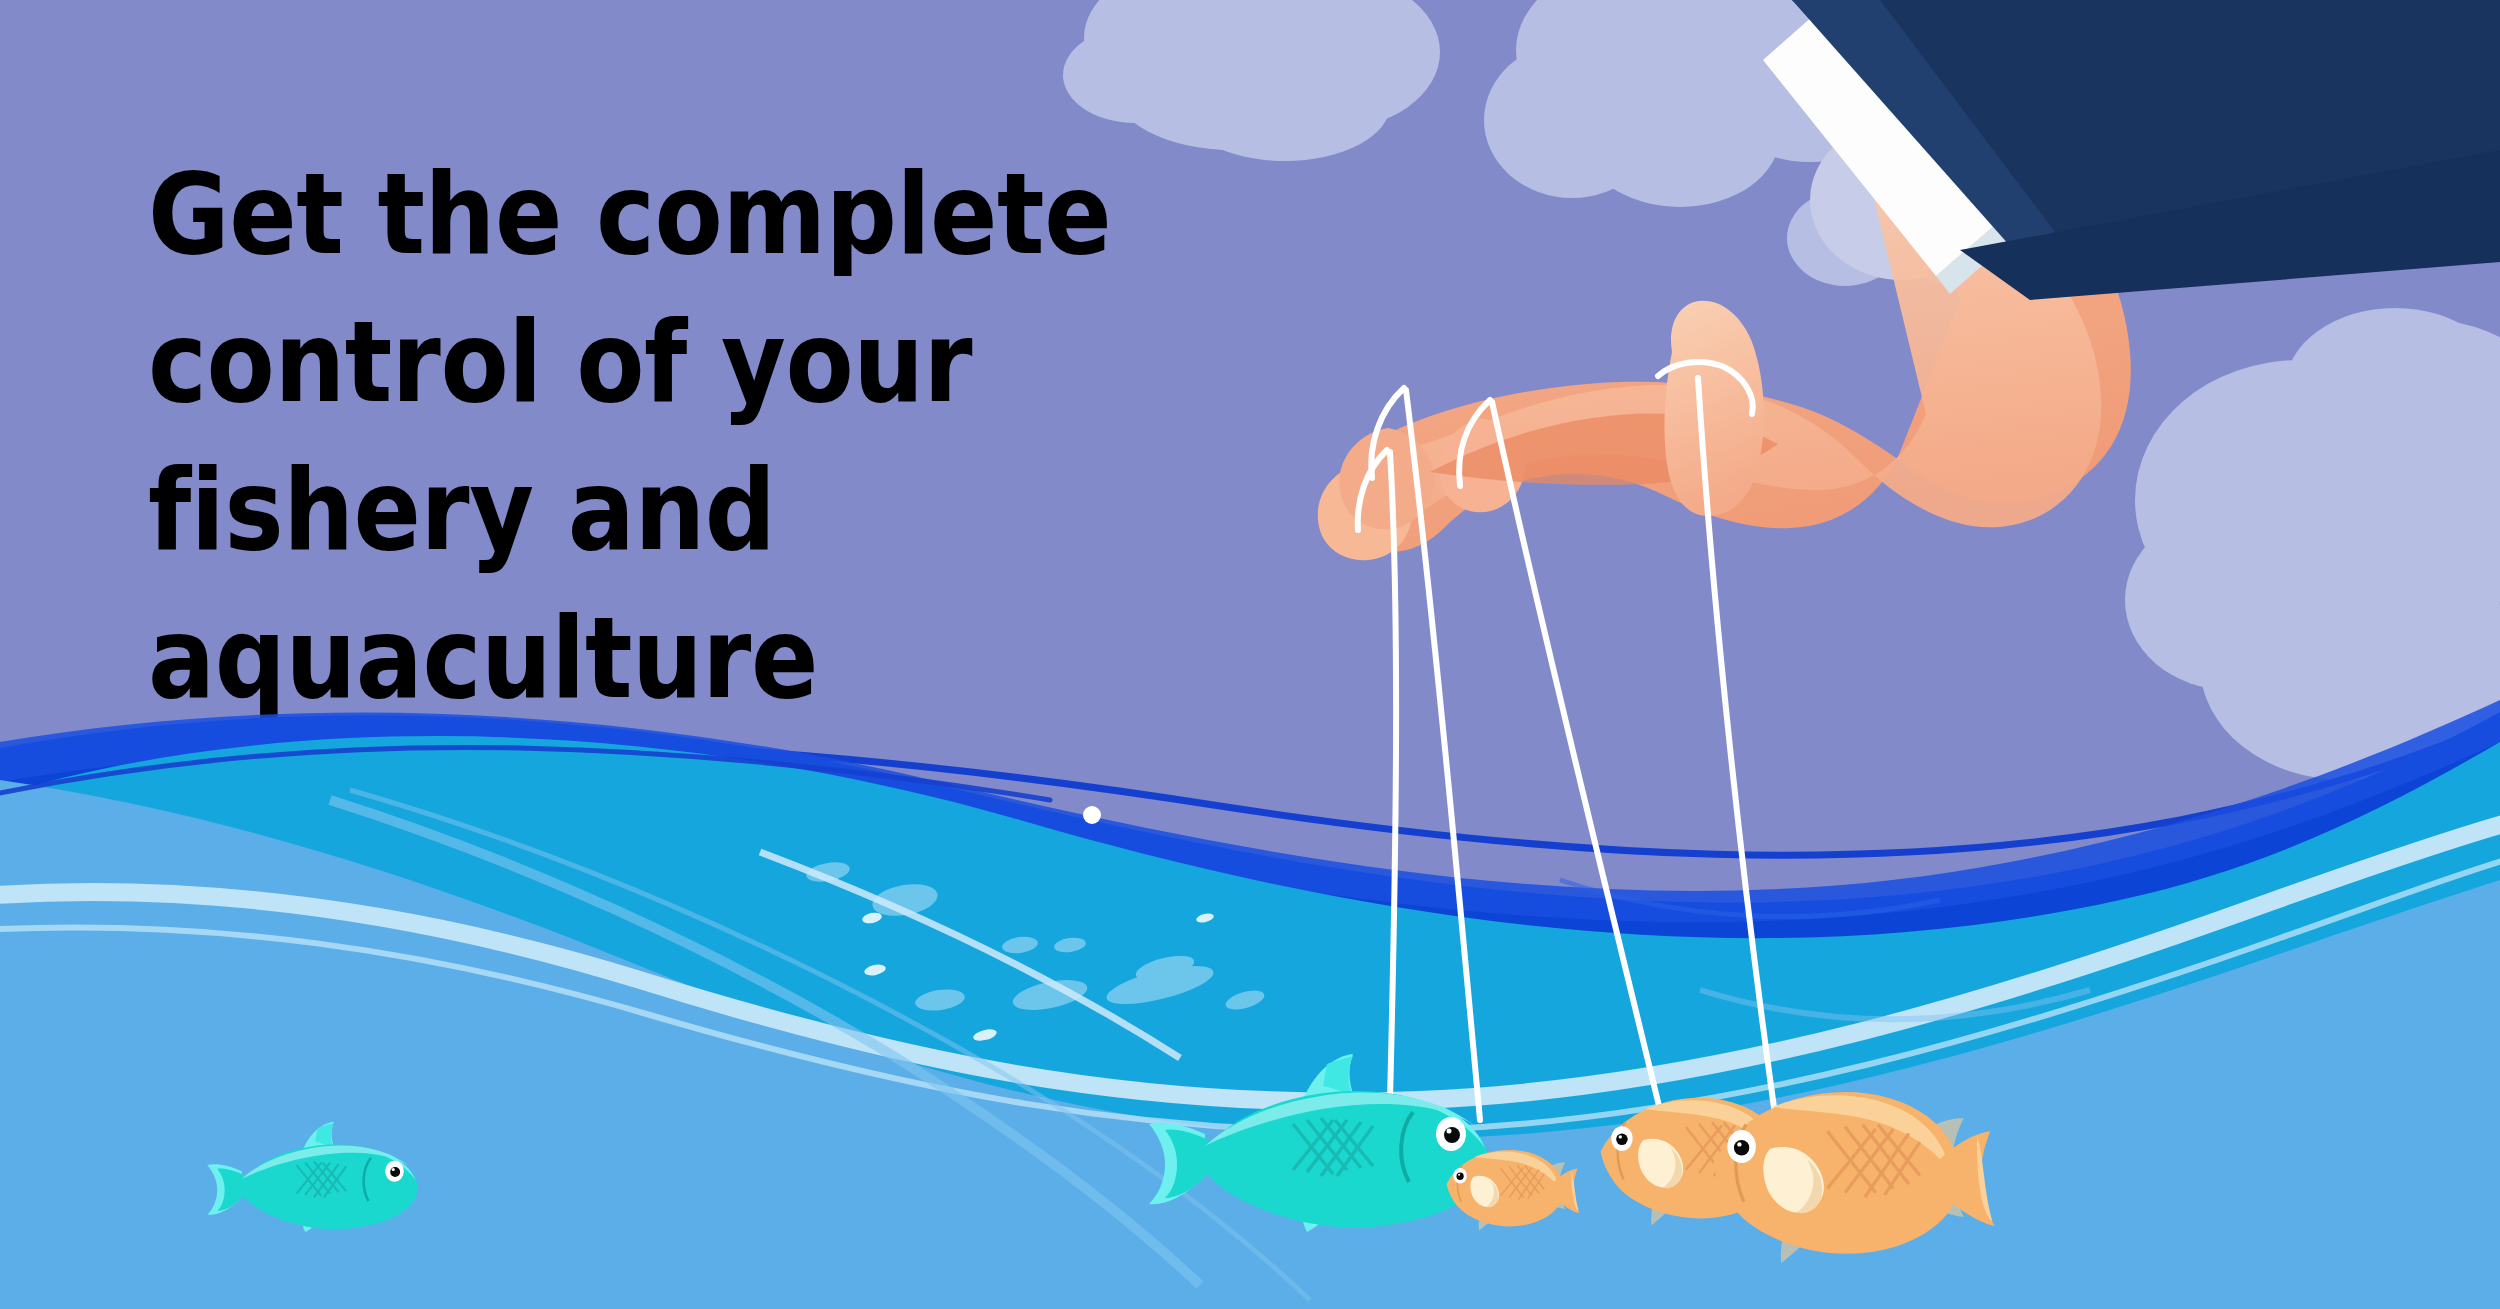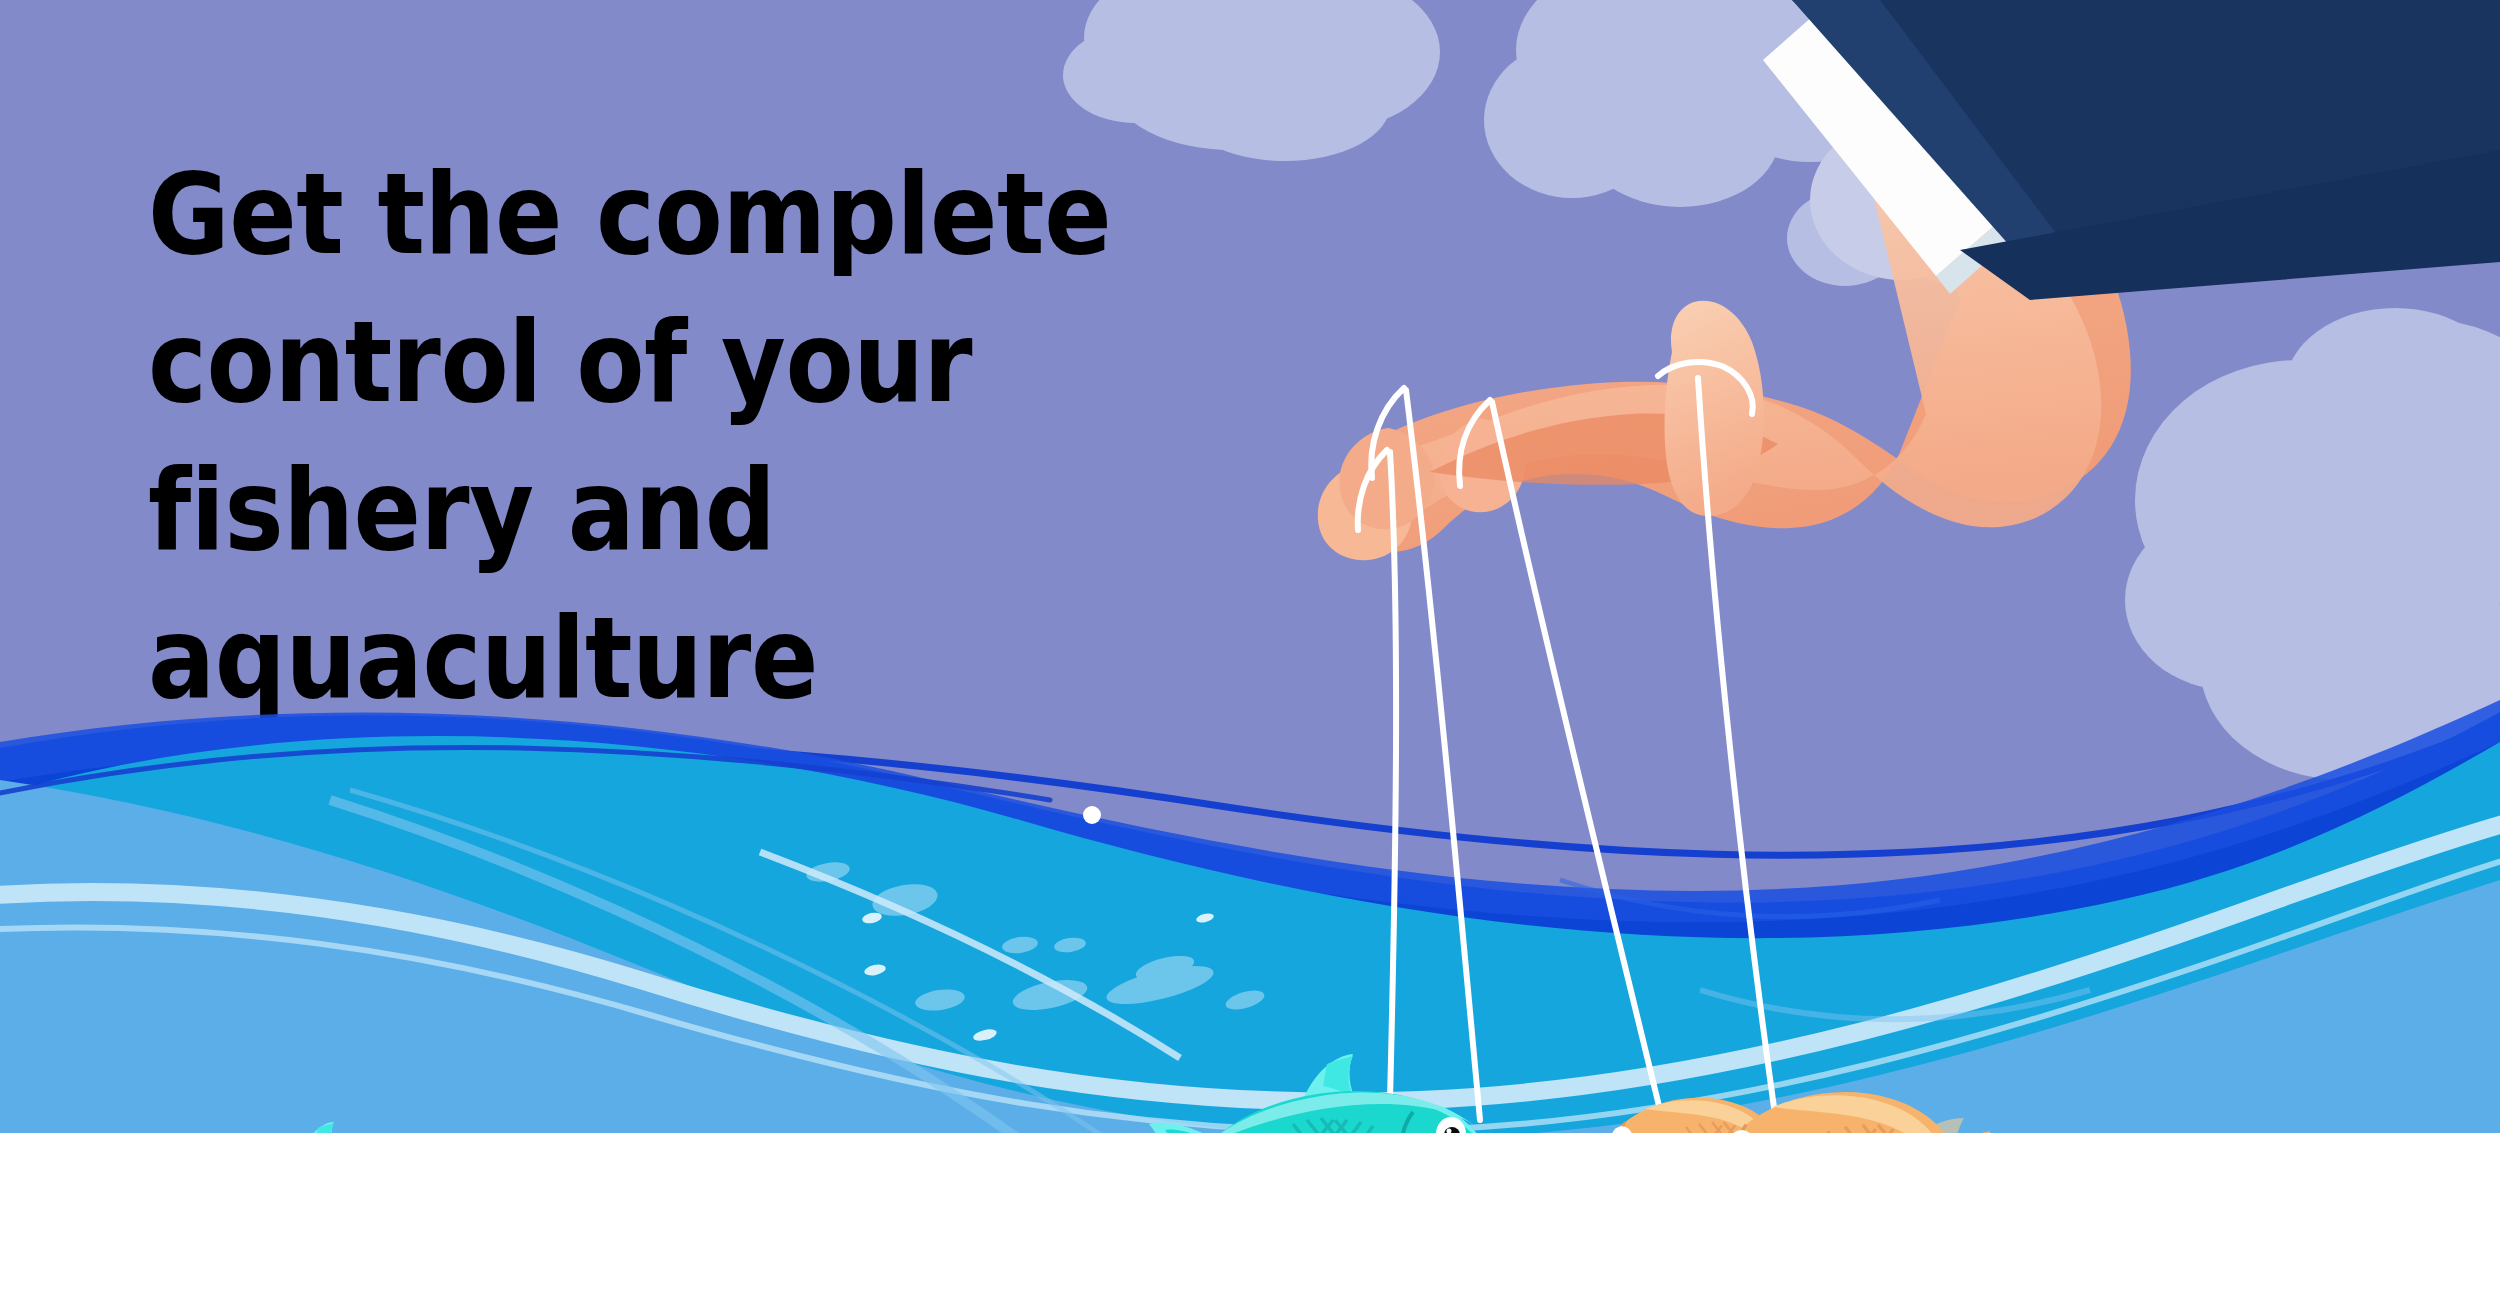--- a/index.html
+++ b/index.html
@@ -1,19 +1,19 @@
 <!DOCTYPE html>
 <html><head>
 <meta charset="utf-8">
 <style>
   html,body{margin:0;padding:0;background:#fff;}
   *{box-sizing:border-box;}
   #stage{
     position:relative;
-    width:2500px;height:1133px;
+    width:2500px;height:1309px;
     overflow:hidden;
     font-family:"DejaVu Sans","Liberation Sans",sans-serif;
     background:#838ac9;
   }
   .layer{position:absolute;top:0;left:0;width:2500px;height:1309px;}
   .layer svg{display:block;width:2500px;height:1309px;}
 
   
   #headline{
     position:absolute;

